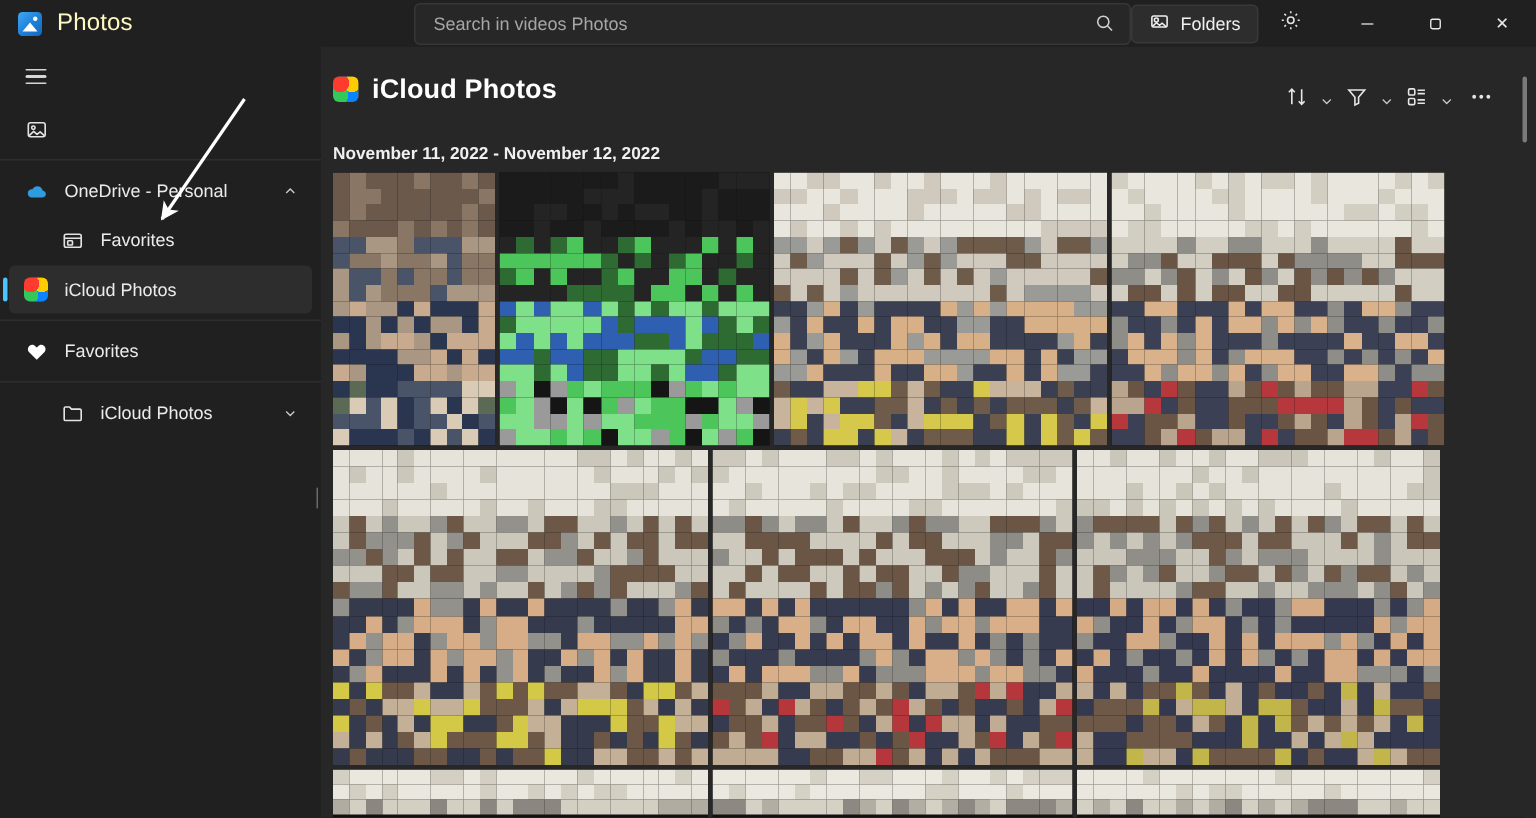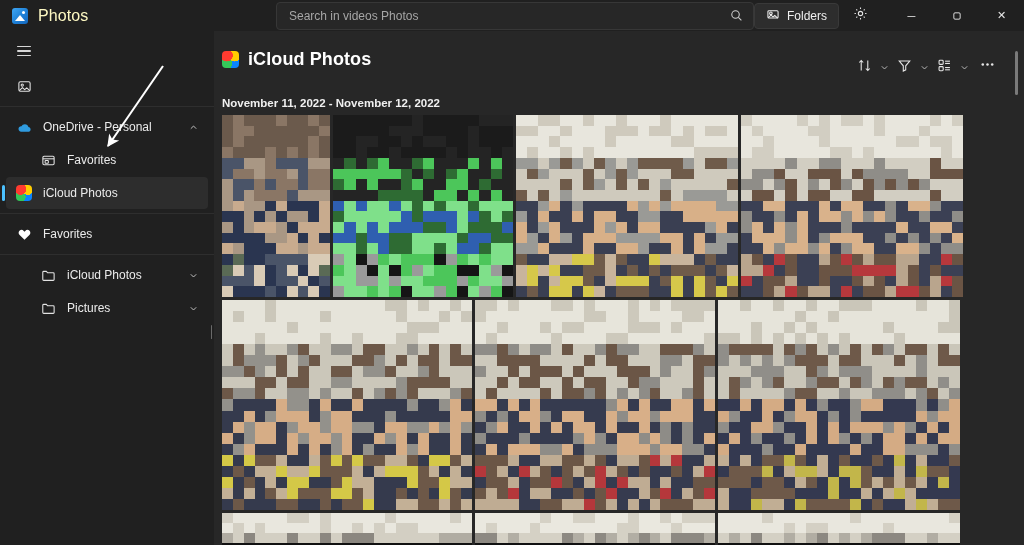--- a/index.html
+++ b/index.html
@@ -252,33 +252,20 @@
             <span class="lbl">Favorites</span>
           </div>
           <div class="divider"></div>
           <div class="navitem child">
             <span class="ico">
               <svg width="15" height="15" viewBox="0 0 16 16" fill="none" stroke="currentColor" stroke-width="1.15" stroke-linejoin="round">
                 <path d="M1.9 12.2V4.6c0-.6.5-1 1-1h2.8l1.4 1.5h5.9c.6 0 1 .5 1 1v6.1c0 .6-.4 1-1 1H2.9c-.5 0-1-.4-1-1z"></path>
               </svg>
             </span>
             <span class="lbl">iCloud Photos</span>
-            <span class="chev">
-              <svg width="9" height="9" viewBox="0 0 12 12" fill="none" stroke="currentColor" stroke-width="1.25">
-            <path d="M2.4 4.4L6 8l3.6-3.6"></path>
-              </svg>
-            </span>
-          </div>
-          <div class="navitem child">
-            <span class="ico">
-              <svg width="15" height="15" viewBox="0 0 16 16" fill="none" stroke="currentColor" stroke-width="1.15" stroke-linejoin="round">
-                <path d="M1.9 12.2V4.6c0-.6.5-1 1-1h2.8l1.4 1.5h5.9c.6 0 1 .5 1 1v6.1c0 .6-.4 1-1 1H2.9c-.5 0-1-.4-1-1z"></path>
-              </svg>
-            </span>
-            <span class="lbl">Pictures</span>
             <span class="chev">
               <svg width="9" height="9" viewBox="0 0 12 12" fill="none" stroke="currentColor" stroke-width="1.25">
             <path d="M2.4 4.4L6 8l3.6-3.6"></path>
               </svg>
             </span>
           </div>
         </div>
       <div class="grip">
           <i></i>
           <i></i>

